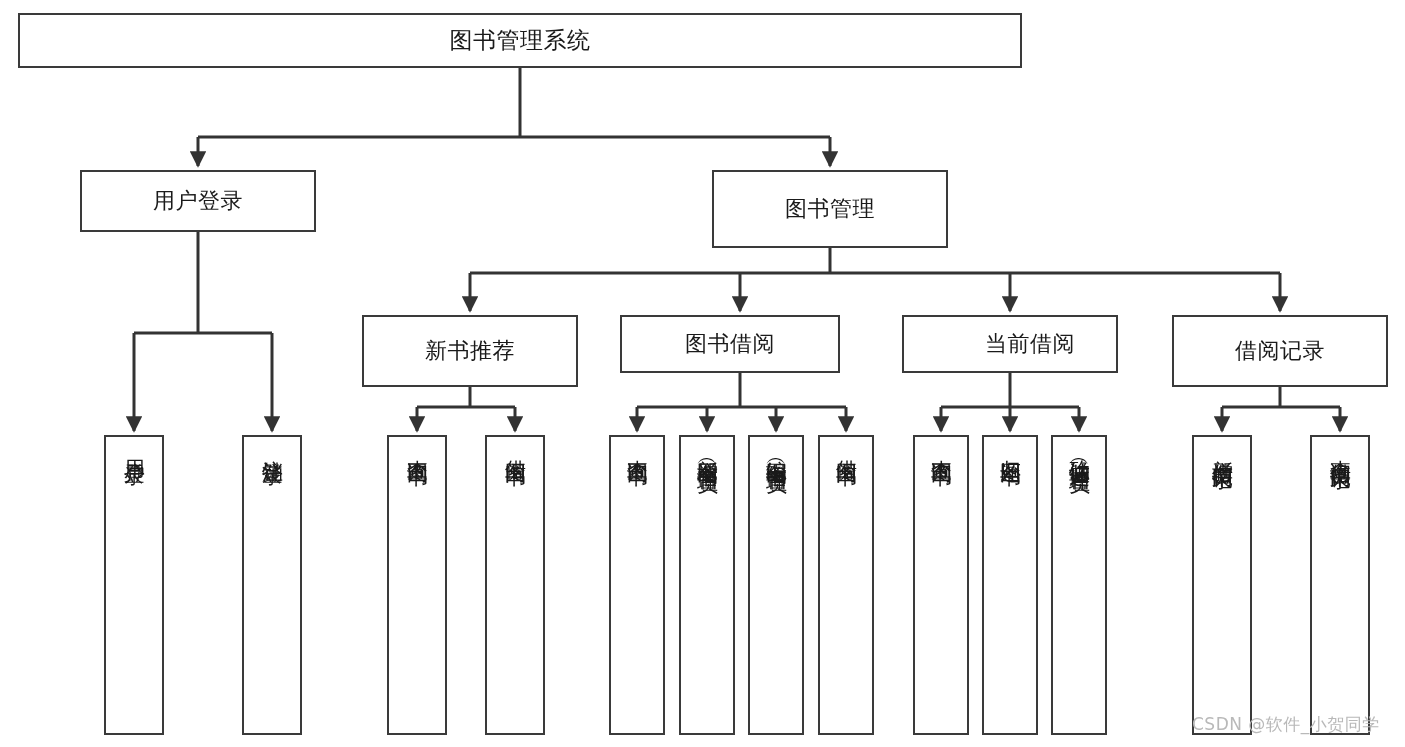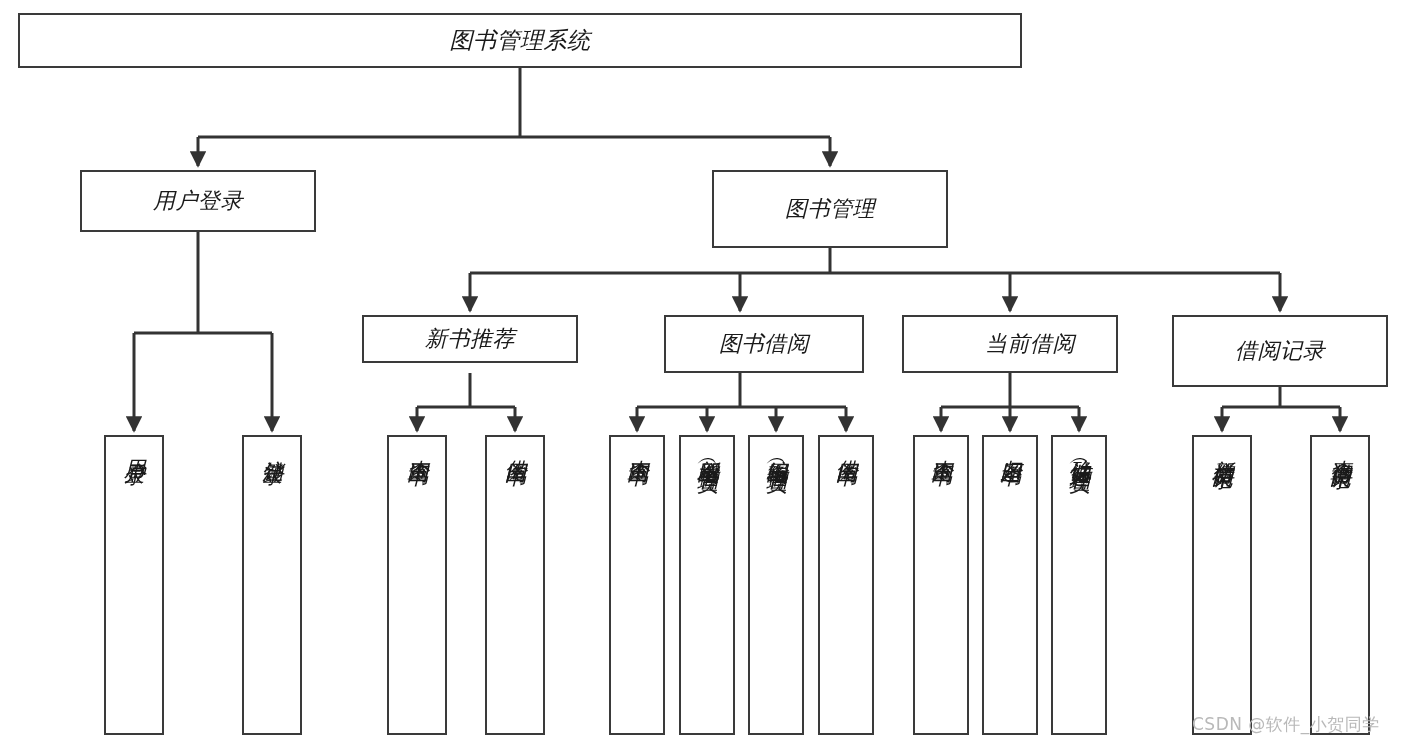--- a/index.html
+++ b/index.html
@@ -33,21 +33,20 @@
     display: flex;
     align-items: center;
     justify-content: center;
     color: #1a1a1a;
   }
   .node-label {
     display: block;
     text-align: left;
     line-height: 1.18;
     white-space: pre;
-    font-style: italic;
   }
   
   .node.horizontal .node-label {
     font-size: 22px;
     letter-spacing: 0.5px;
   }
   .node.root .node-label {
     font-size: 23px;
   }
   
@@ -134,24 +133,24 @@
     <span class="node-label">图书管理系统</span>
   </div>
 
   <div class="node horizontal" style="left:80px; top:170px; width:236px; height:62px;">
     <span class="node-label">用户登录</span>
   </div>
   <div class="node horizontal" style="left:712px; top:170px; width:236px; height:78px;">
     <span class="node-label">图书管理</span>
   </div>
 
-  <div class="node horizontal" style="left:362px; top:315px; width:216px; height:48px;">
+  <div class="node horizontal" style="left:362px; top:315px; width:216px; height:72px;">
     <span class="node-label">新书推荐</span>
   </div>
-  <div class="node horizontal" style="left:664px; top:315px; width:200px; height:58px;">
+  <div class="node horizontal" style="left:620px; top:315px; width:220px; height:58px;">
     <span class="node-label">图书借阅</span>
   </div>
   <div class="node horizontal" style="left:902px; top:315px; width:216px; height:58px;padding-left:40px;">
     <span class="node-label">当前借阅</span>
   </div>
   <div class="node horizontal" style="left:1172px; top:315px; width:216px; height:72px;">
     <span class="node-label">借阅记录</span>
   </div>
 
   <div class="node vertical" style="left:104px; top:435px; width:60px; height:300px;">

